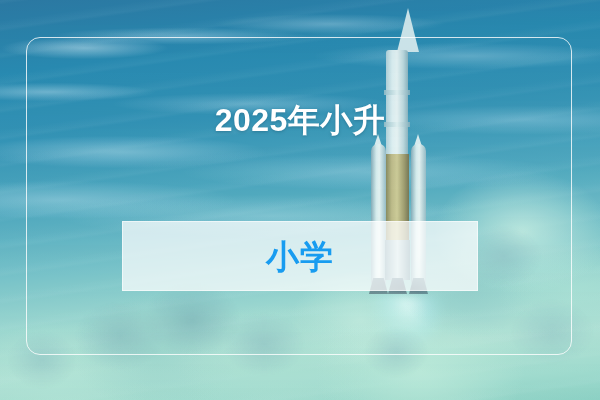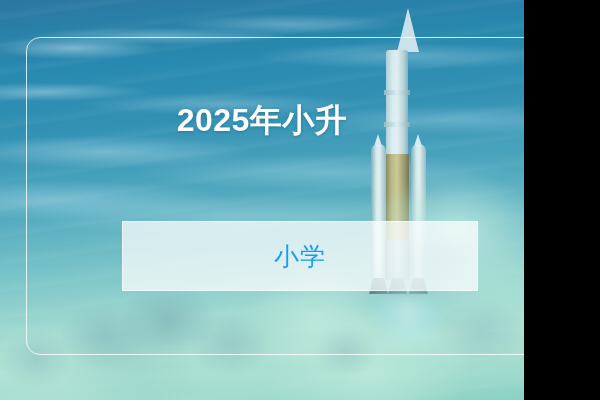--- a/index.html
+++ b/index.html
@@ -2,21 +2,21 @@
 <html><head>
 <meta charset="utf-8">
 <style>
   html, body {
     margin: 0;
     padding: 0;
     background: #000;
   }
   #stage {
     position: relative;
-    width: 524px;
+    width: 600px;
     height: 400px;
     overflow: hidden;
     font-family: "Liberation Sans", "DejaVu Sans", sans-serif;
     background: #4c1d95;
   }
 
   
   .bg-layer { position: absolute; inset: 0; }
 
   
@@ -191,22 +191,22 @@
     width: 356px; height: 70px;
     background: rgba(255,255,255,.72);
     border: 1px solid rgba(255,255,255,.55);
     box-sizing: border-box;
     display: flex;
     align-items: center;
     justify-content: center;
   }
   .label-text {
     color: #189cf0;
-    font-size: 25px;
-    font-weight: 400;
+    font-size: 33px;
+    font-weight: 700;
     letter-spacing: 1px;
     line-height: 1;
   }
 </style>
 </head>
 <body>
 
 <div id="stage">
 
   <div class="bg-layer sky"></div>

